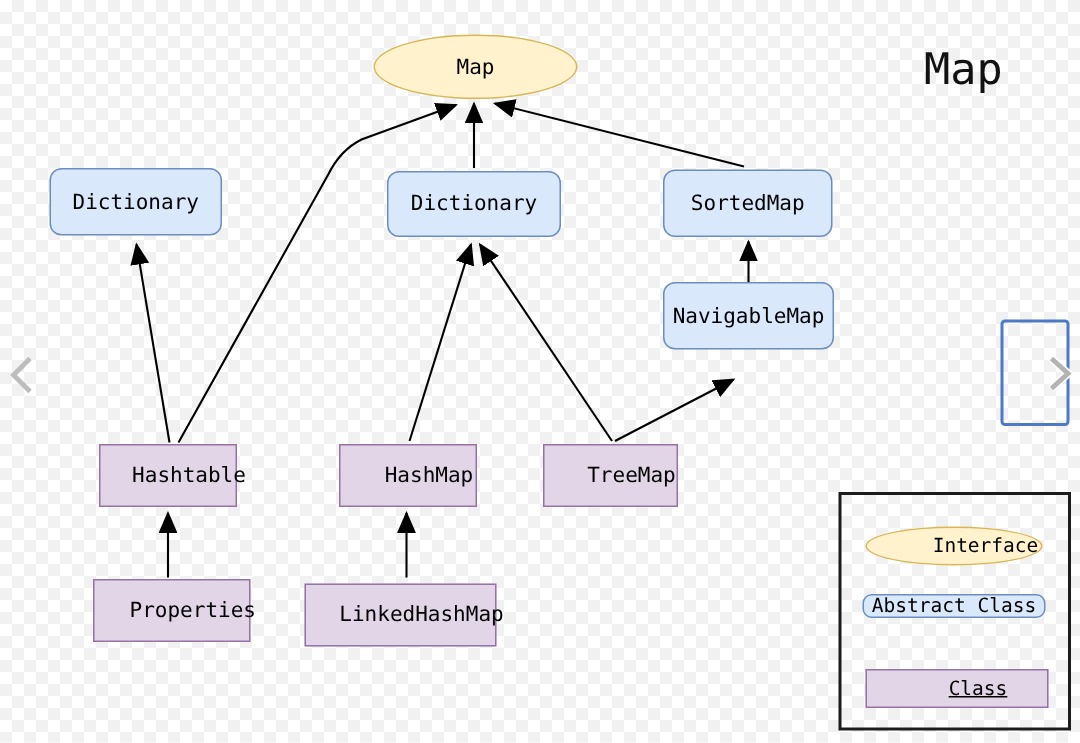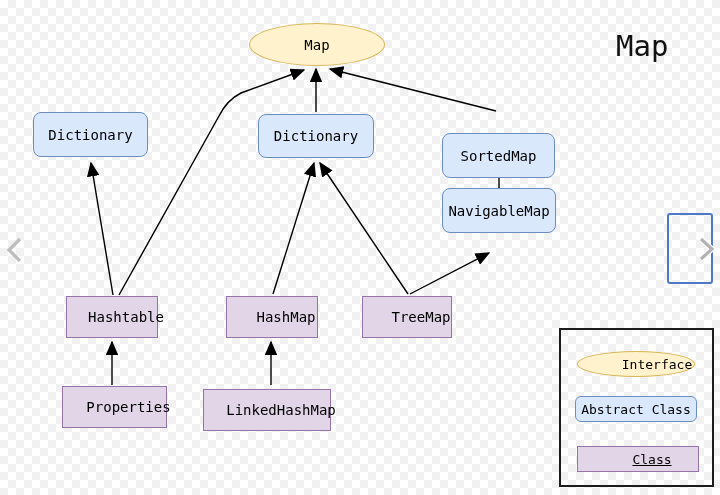--- a/index.html
+++ b/index.html
@@ -31,21 +31,21 @@
     display:flex; align-items:center;
     font-size:29px; color:#111;
   }
 
   .legend {
     position:absolute; left:559px; top:328px; width:155px; height:159px;
     border:2px solid #1c1c1c; background:transparent;
   }
   .legend .node { font-size:13px; }
   .legend-interface { left:16px; top:21px; width:118px; height:26px;padding-left:42px; }
-  .legend-abstract  { left:14px; top:66px; width:122px; height:26px; border-radius:6px; }
+  .legend-abstract  { left:14px; top:66px; width:122px; height:16px; border-radius:6px; }
   .legend-class     { left:16px; top:116px; width:122px; height:26px;text-decoration:underline; }
 
   .chevron { position:absolute; }
   .next-preview {
     position:absolute; left:667px; top:213px; width:46px; height:71px;
     border:2px solid #4d79c7; border-radius:3px; background:transparent;
   }
 </style>
 </head>
 <body>
@@ -71,21 +71,21 @@
       <path d="M410,294 L489,253" marker-end="url(#arrow)"></path>
     </g>
   </svg>
 
   <div class="node node-interface" style="left:249px; top:23px;  width:136px; height:43px;">Map</div>
 
   <div class="node node-abstract" style="left:33px;  top:112px; width:115px; height:45px;">Dictionary</div>
 
   <div class="node node-abstract" style="left:258px; top:114px; width:116px; height:44px;">Dictionary</div>
 
-  <div class="node node-abstract" style="left:442px; top:113px; width:113px; height:45px;margin-top:20px;">SortedMap</div>
+  <div class="node node-abstract" style="left:442px; top:113px; width:113px; height:45px;">SortedMap</div>
 
   <div class="node node-abstract" style="left:442px; top:188px; width:114px; height:45px;">NavigableMap</div>
 
   <div class="node node-class" style="left:66px;  top:296px; width:92px;  height:42px;">Hashtable</div>
 
   <div class="node node-class" style="left:226px; top:296px; width:92px;  height:42px;">HashMap</div>
 
   <div class="node node-class" style="left:362px; top:296px; width:90px;  height:42px;">TreeMap</div>
 
   <div class="node node-class" style="left:62px;  top:386px; width:105px; height:42px;">Properties</div>

